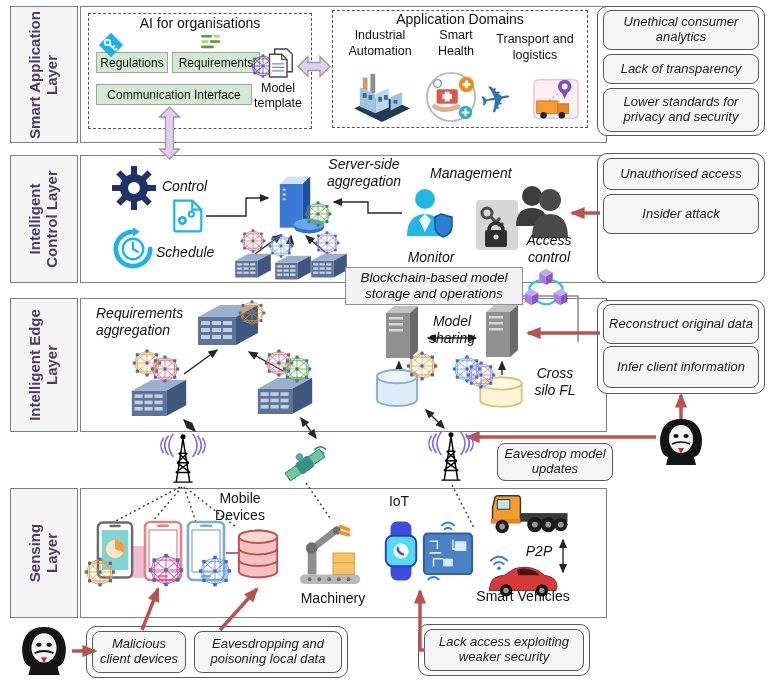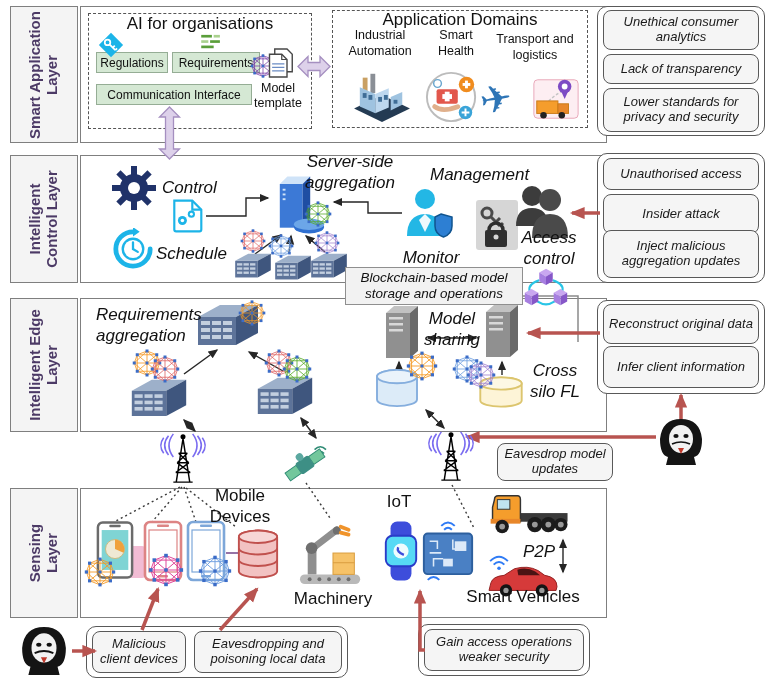--- a/index.html
+++ b/index.html
@@ -10,21 +10,21 @@
   .content{position:absolute;background:#fff;border:1.6px solid #7f7f7f;z-index:1}
   .vlabel{position:absolute;left:50%;top:50%;transform:translate(-50%,-50%) rotate(-90deg);
           font-weight:bold;font-size:15px;color:#4c3a66;text-align:center;line-height:1.12}
   .dashed{position:absolute;border:1.3px dashed #555;z-index:2;background:transparent}
   .t-outer{position:absolute;border:1.5px solid #595959;border-radius:10px;background:#fff;z-index:2}
   .t-box{position:absolute;background:#f5f5f5;border:1.2px solid #595959;border-radius:8px;
          font-style:italic;font-size:13px;color:#1a1a1a;display:flex;align-items:center;
          justify-content:center;text-align:center;line-height:1.15;z-index:3;padding:1px 3px}
   .gbox{position:absolute;background:#d5e8d4;border:1px solid #95ad95;font-size:12px;
         display:flex;align-items:center;justify-content:center;z-index:3;text-align:center}
-  .lbl{position:absolute;z-index:5;font-size:17px;line-height:1.22}
+  .lbl{position:absolute;z-index:5;font-size:14px;line-height:1.22}
   .ctr{display:flex;align-items:center;justify-content:center;text-align:center}
   .it{font-style:italic}
   .sm{font-size:12.5px}
   .icon{position:absolute;z-index:4}
   .z6{z-index:6}
   #overlay{position:absolute;left:0;top:0;z-index:3;pointer-events:none}
   .bcbox{position:absolute;background:#f2f2f2;border:1px solid #8f8f8f;font-style:italic;
          font-size:13.5px;display:flex;align-items:center;justify-content:center;
          text-align:center;line-height:1.2;z-index:6}
   .blob{position:absolute;background:#f2bcd4;border-radius:6px;z-index:3}
@@ -264,21 +264,21 @@
 <svg class="icon" style="left:276px;top:176px;width:38px;height:54px">
       <use href="#btower"></use>
     </svg>
 <svg class="icon" style="left:292px;top:218px;width:34px;height:16px" viewBox="0 0 36 18">
   <ellipse cx="18" cy="10" rx="17" ry="7.5" fill="#2f6fd0"></ellipse>
       <ellipse cx="18" cy="7" rx="17" ry="6.5" fill="#6ca6e8"></ellipse>
 </svg>
 <svg class="icon" style="left:304px;top:200px;width:28px;height:28px;color:#57ab27">
       <use href="#mesh"></use>
     </svg>
-<div class="lbl ctr it" style="left:300px;top:155px;width:100px;height:36px">Server-side aggregation</div>
+<div class="lbl ctr it" style="left:314px;top:155px;width:100px;height:36px">Server-side aggregation</div>
 <div class="lbl it" style="left:430px;top:165px;width:88px">Management</div>
 <svg class="icon" style="left:404px;top:188px;width:54px;height:52px" viewBox="0 0 54 52">
   <circle cx="21" cy="11" r="10" fill="#23b7e5"></circle>
   <path d="M3 48 Q3 27 21 26 Q39 27 39 48 Z" fill="#23b7e5"></path>
   <path d="M21 26 L15 32 L21 44 L27 32 Z" fill="#eef9fd"></path>
   <path d="M37 26 L48 29 V38 Q48 46 39.5 49 Q31 46 31 38 V29 Z" fill="#2d7fd3" stroke="#10548f" stroke-width="1.5"></path>
 </svg>
 <div class="lbl ctr it" style="left:400px;top:250px;width:62px;height:16px">Monitor</div>
 <svg class="icon" style="left:476px;top:184px;width:94px;height:68px" viewBox="0 0 94 68">
   <rect x="0" y="16" width="42" height="50" rx="3" fill="#d6d6d6"></rect>
@@ -308,21 +308,20 @@
 <svg class="icon" style="left:274px;top:252px;width:38px;height:30px">
       <use href="#rack"></use>
     </svg>
 <svg class="icon" style="left:310px;top:250px;width:38px;height:30px">
       <use href="#rack"></use>
     </svg>
 
 <div class="t-outer" style="left:597px;top:153px;width:168px;height:130px"></div>
 <div class="t-box" style="left:603px;top:158px;width:156px;height:32px">Unauthorised access</div>
 <div class="t-box" style="left:603px;top:194px;width:156px;height:40px">Insider attack</div>
-<div class="t-box" style="left:603px;top:230px;width:156px;height:48px">Inject malicious aggregation updates</div>
 
 <div class="bcbox" style="left:345px;top:267px;width:178px;height:38px">Blockchain-based model storage and operations</div>
 <svg class="icon z6" style="left:520px;top:264px;width:52px;height:48px" viewBox="0 0 54 48">
   <g stroke="#29c5e6" stroke-width="2.2" fill="none">
         <path d="M20 16 Q8 20 10 27"></path>
         <path d="M34 16 Q46 20 44 27"></path>
         <path d="M18 38 Q27 44 36 38"></path>
       </g>
   <g>
     <polygon points="27,4 34,8 27,12 20,8" fill="#c9a7f0"></polygon>
@@ -525,21 +524,21 @@
 <div class="lbl ctr it" style="left:522px;top:544px;width:34px;height:16px">P2P</div>
 <div class="lbl ctr" style="left:460px;top:589px;width:126px;height:16px">Smart Vehicles</div>
 
 <svg class="icon" style="left:20px;top:626px;width:48px;height:50px">
       <use href="#hacker"></use>
     </svg>
 <div class="t-outer" style="left:86px;top:626px;width:262px;height:52px"></div>
 <div class="t-box" style="left:92px;top:631px;width:94px;height:42px">Malicious client devices</div>
 <div class="t-box" style="left:194px;top:631px;width:148px;height:42px">Eavesdropping and poisoning local data</div>
 <div class="t-outer" style="left:418px;top:624px;width:172px;height:52px"></div>
-<div class="t-box" style="left:424px;top:629px;width:160px;height:42px">Gain access operations weaker security</div>
+<div class="t-box" style="left:424px;top:629px;width:160px;height:42px">Lack access exploiting weaker security</div>
 
 <svg id="overlay" width="768" height="687" viewBox="0 0 768 687">
   <defs>
     <marker id="ab" markerWidth="8" markerHeight="8" refX="6" refY="3" orient="auto-start-reverse">
       <path d="M0,0 L7,3 L0,6 Z" fill="#262626"></path>
     </marker>
     <marker id="ar" markerWidth="4.6" markerHeight="4" refX="3.6" refY="1.75" orient="auto">
       <path d="M0,0 L4.2,1.75 L0,3.5 Z" fill="#b85450"></path>
     </marker>
   </defs>

